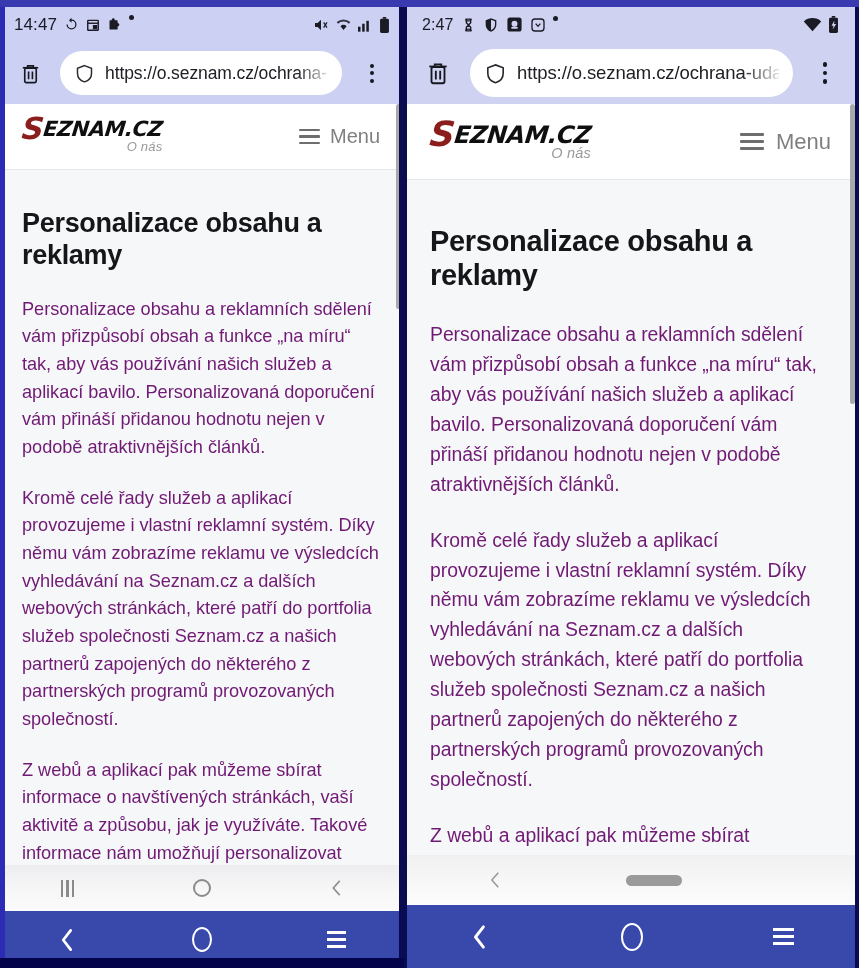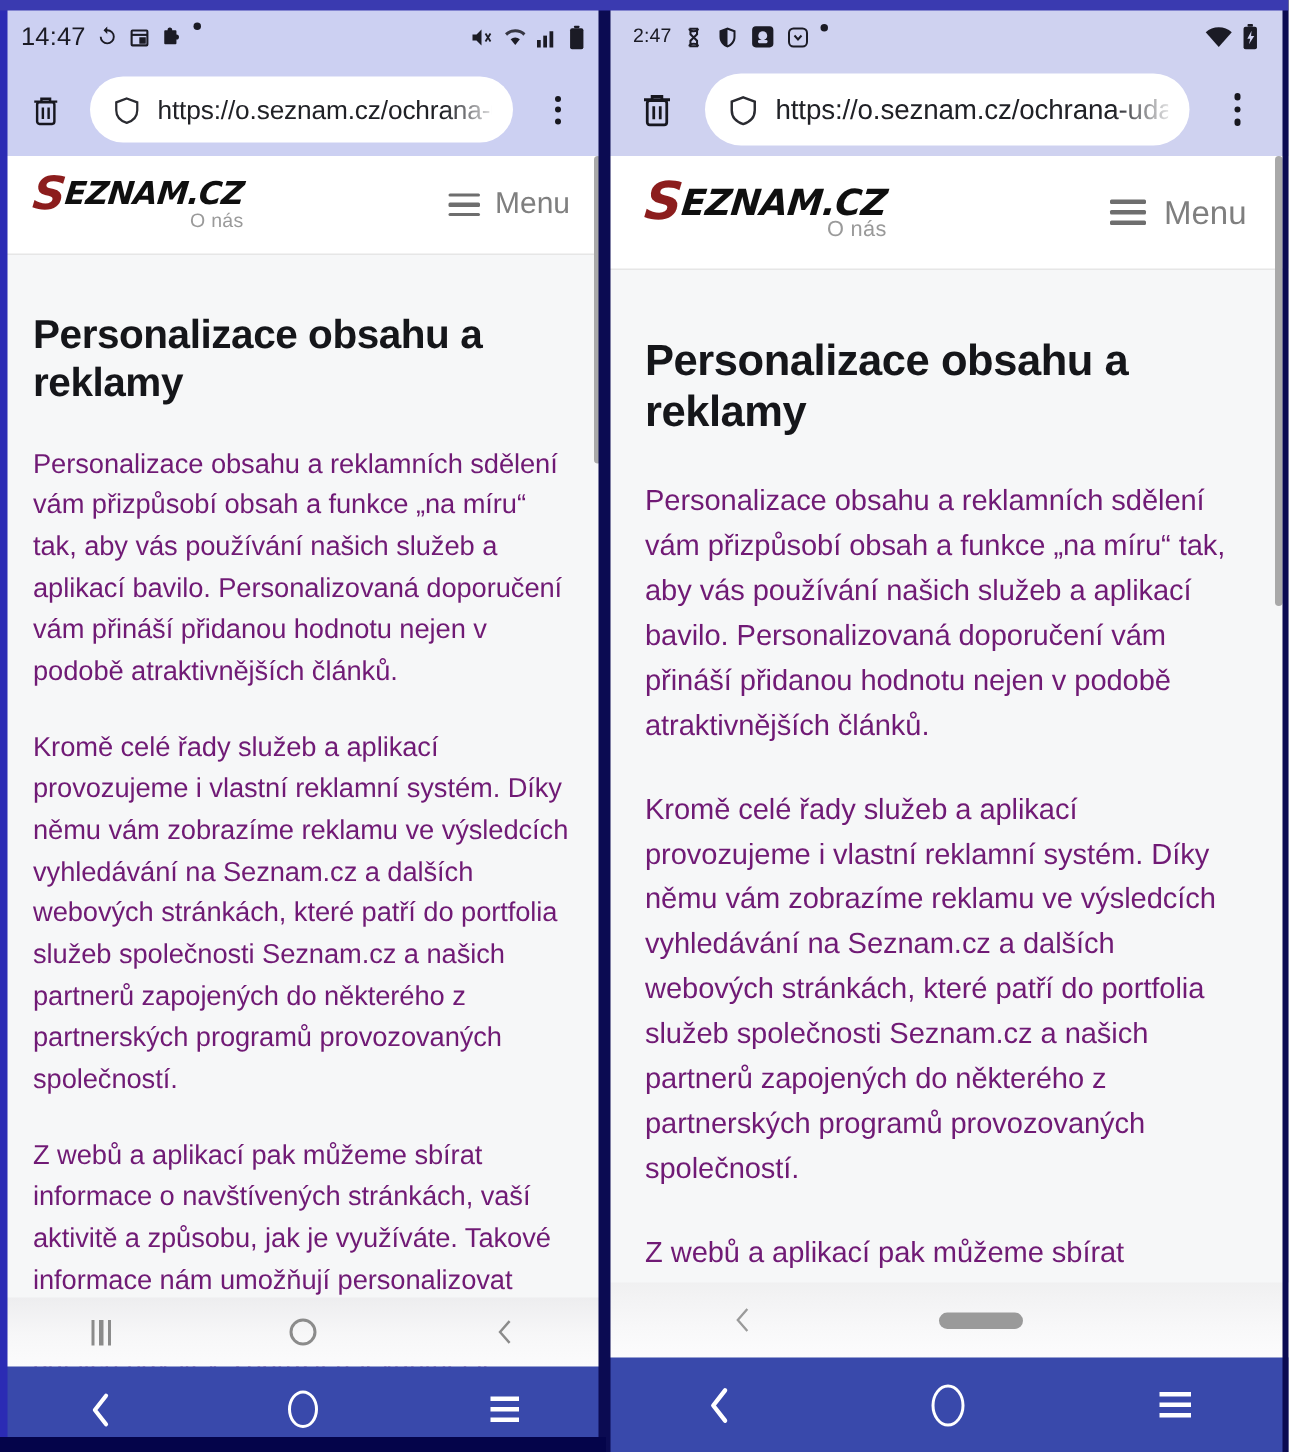--- a/index.html
+++ b/index.html
@@ -58,21 +58,21 @@
     display: flex;
     align-items: center;
     padding: 7px 14px 0 14px;
     flex: none;
     position: relative;
     z-index: 5;
   }
   .statusbar.right-sb { background: #cfd2f0; padding-left: 18px; padding-right: 20px; }
   .sb-left { display: flex; gap: 7px; }
   .sb-time { font-size: 17px; color: #1b1b25; letter-spacing: .1px; }
-  .device.right .sb-time { font-size: 13px; }
+  .device.right .sb-time { font-size: 16px; }
   .sb-right { margin-left: auto; display: flex; align-items: center; gap: 6px; }
   .sb-ico { display: inline-flex; align-items: center; justify-content: center; color: #1b1b25; }
   .sb-dot { width: 5px; height: 5px; border-radius: 50%; background: #1b1b25; display:inline-block; }
 
   
   .browserbar {
     height: 62px;
     background: #ccd0f2;
     display: flex;
     align-items: center;
@@ -149,20 +149,21 @@
   .logo-main .s-red {
     color: #8c1d1d;
     font-size: 1.45em;
     line-height: 0;
     position: relative;
     top: 3px;
   }
   .logo-sub {
     position: absolute;
     right: 0; bottom: 0;
+    font-style: italic;
     font-size: 13px;
     color: #9a9a9a;
     letter-spacing: .2px;
   }
   .device.right .logo-sub { font-size: 14.5px; }
 
   .menu-btn {
     display: flex; align-items: center; gap: 10px;
     color: #7f7f7f;
     font-size: 20px;

